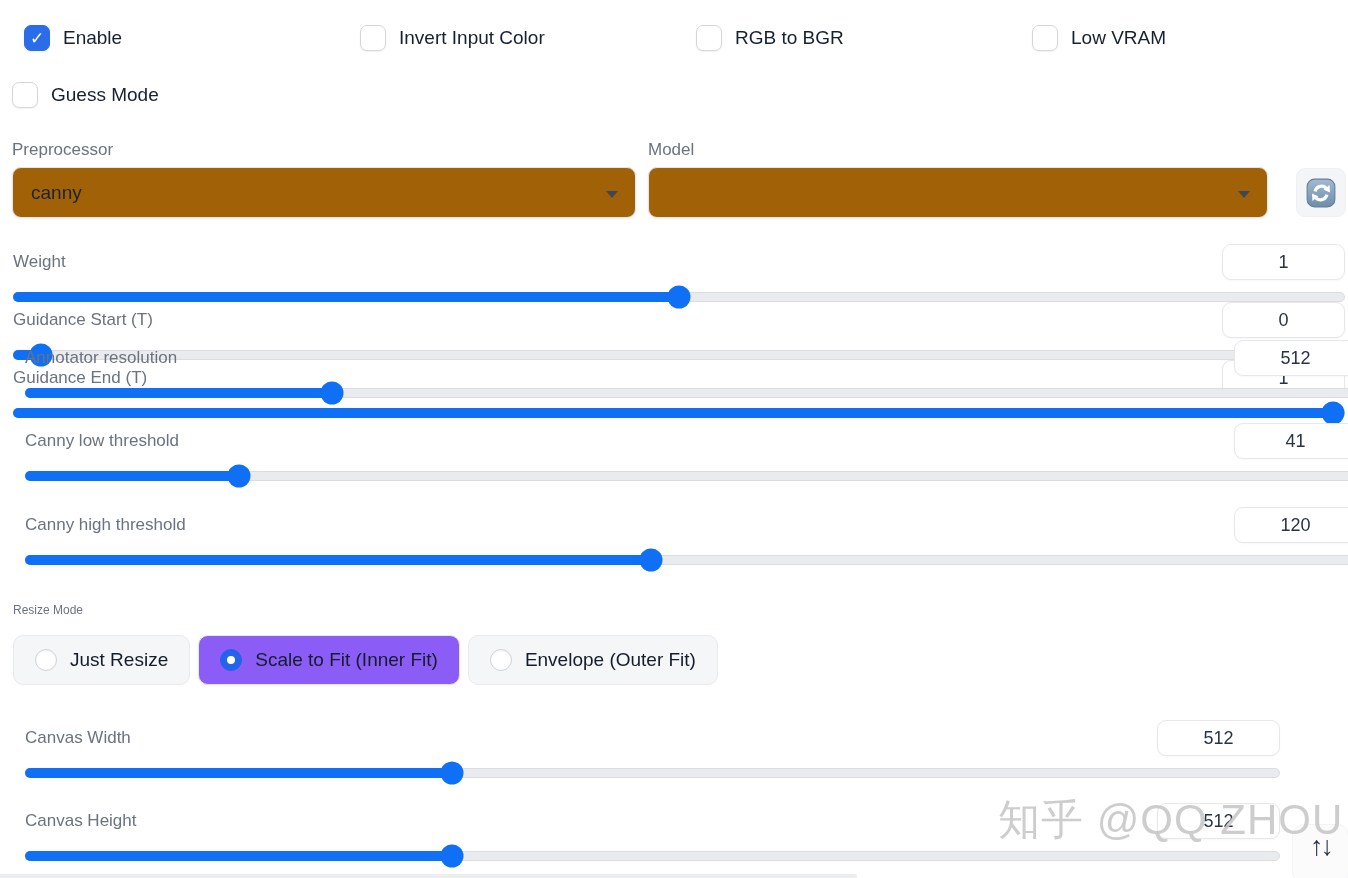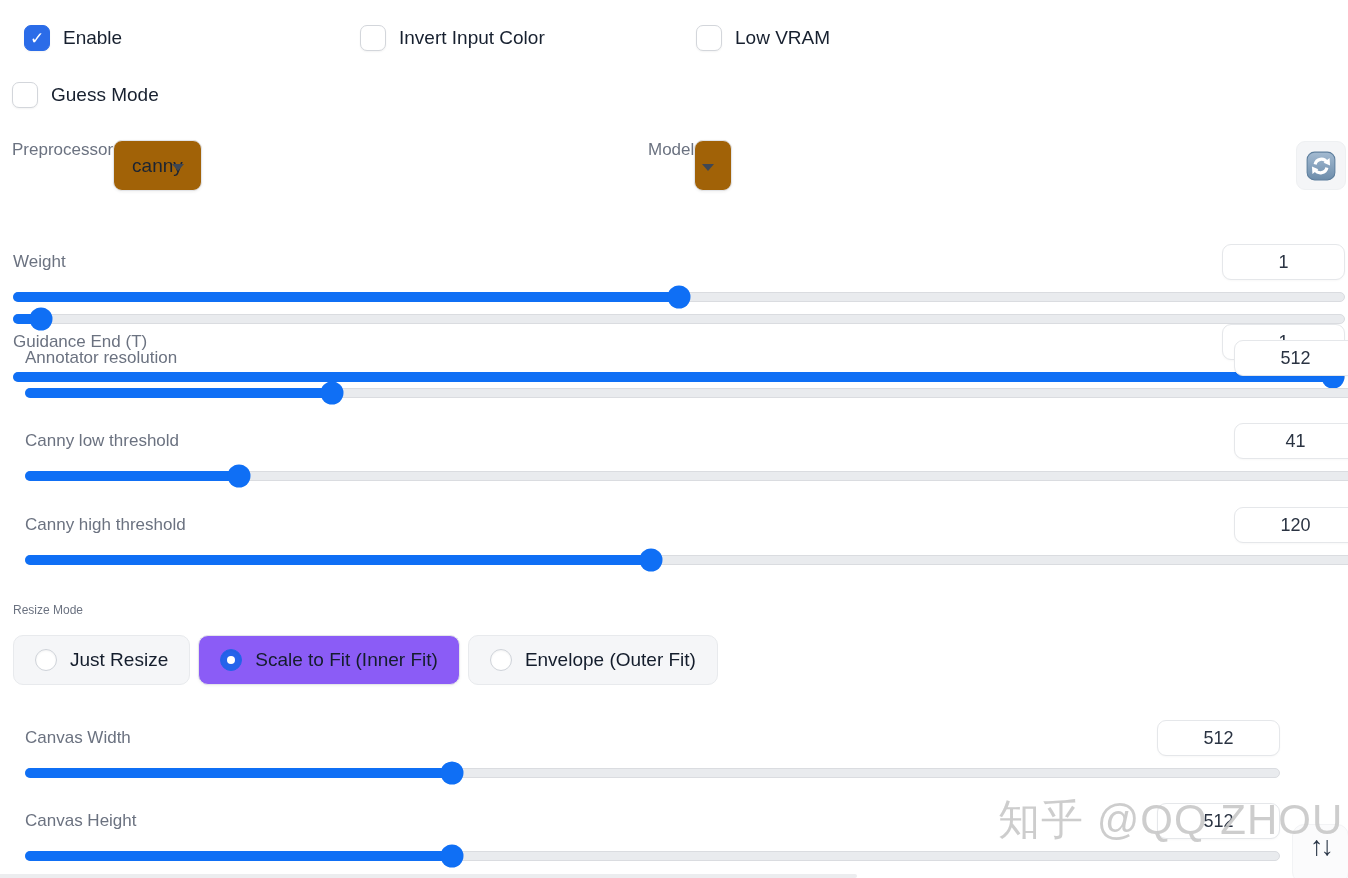--- a/index.html
+++ b/index.html
@@ -12,21 +12,21 @@
   .cb { width:26px; height:26px; border-radius:7px; background:#fff; border:1px solid #d3d6db;
         box-shadow:0 1px 2px rgba(0,0,0,.05); display:flex; align-items:center; justify-content:center; flex:none; }
   .cb.on { background:var(--checkbox-accent,#2b6ce8); border-color:var(--checkbox-accent,#2b6ce8); }
   .cb.on::after { content:"✓"; color:#fff; font-size:17px; font-weight:bold; }
   .cb-label { font-size:19px; color:#17202f; }
   #cb-row1 { position:absolute; top:25px; left:24px; width:1336px; display:grid; grid-template-columns:repeat(4,336px); }
   #cb-row2 { position:absolute; top:82px; left:12px; }
 
   
   #dd-row { position:absolute; top:140px; left:12px; width:1336px; display:flex; align-items:flex-end; }
-  .dd-col { display:flex; flex-direction:row; }
+  .dd-col { display:flex; flex-direction:column; }
   .dd-label { font-size:17px; color:#6b7280; margin-bottom:7px; }
   .dropdown { height:51px; background:#a16207; border:1px solid #e3e5e9; border-radius:9px;
               box-shadow:0 1px 3px rgba(0,0,0,.06); display:flex; align-items:center; padding:0 18px;
               position:relative; cursor:pointer; }
   .dd-value { font-size:19px; color:#1b2433; }
   .caret { position:absolute; right:17px; top:50%; transform:translateY(-30%); width:0; height:0;
            border-left:6px solid transparent; border-right:6px solid transparent; border-top:7px solid #3f4754; }
   #preprocessor-col { width:624px; margin-right:12px; }
   #model-col { width:620px; }
   #refresh-button { margin-left:28px; margin-bottom:1px; width:50px; height:49px; border-radius:9px;
@@ -84,20 +84,24 @@
     <label class="cb-item">
       <span class="cb on"></span>
       <span class="cb-label">Enable</span>
     </label>
     <label class="cb-item">
       <span class="cb"></span>
       <span class="cb-label">Invert Input Color</span>
     </label>
     <label class="cb-item">
       <span class="cb"></span>
+      <span class="cb-label">RGB to BGR</span>
+    </label>
+    <label class="cb-item">
+      <span class="cb"></span>
       <span class="cb-label">Low VRAM</span>
     </label>
   </div>
 
   <div id="cb-row2">
     <label class="cb-item">
       <span class="cb"></span>
       <span class="cb-label">Guess Mode</span>
     </label>
   </div>
@@ -138,20 +142,24 @@
       <div class="slider-head">
         <span class="slider-label">Weight</span>
         <input class="num-input" value="1" style="">
       </div>
       <div class="slider">
         <div class="fill" style="width: 50%;"></div>
         <div class="thumb" style="left: clamp(11px, 50%, 100% - 11px);"></div>
       </div>
     </div>
     <div>
+      <div class="slider-head">
+        <span class="slider-label">Guidance Start (T)</span>
+        <input class="num-input" value="0" style="">
+      </div>
       <div class="slider">
         <div class="fill" style="width: 2%;"></div>
         <div class="thumb" style="left: clamp(11px, 2%, 100% - 11px);"></div>
       </div>
     </div>
     <div>
       <div class="slider-head">
         <span class="slider-label">Guidance End (T)</span>
         <input class="num-input" value="1" style="">
       </div>

